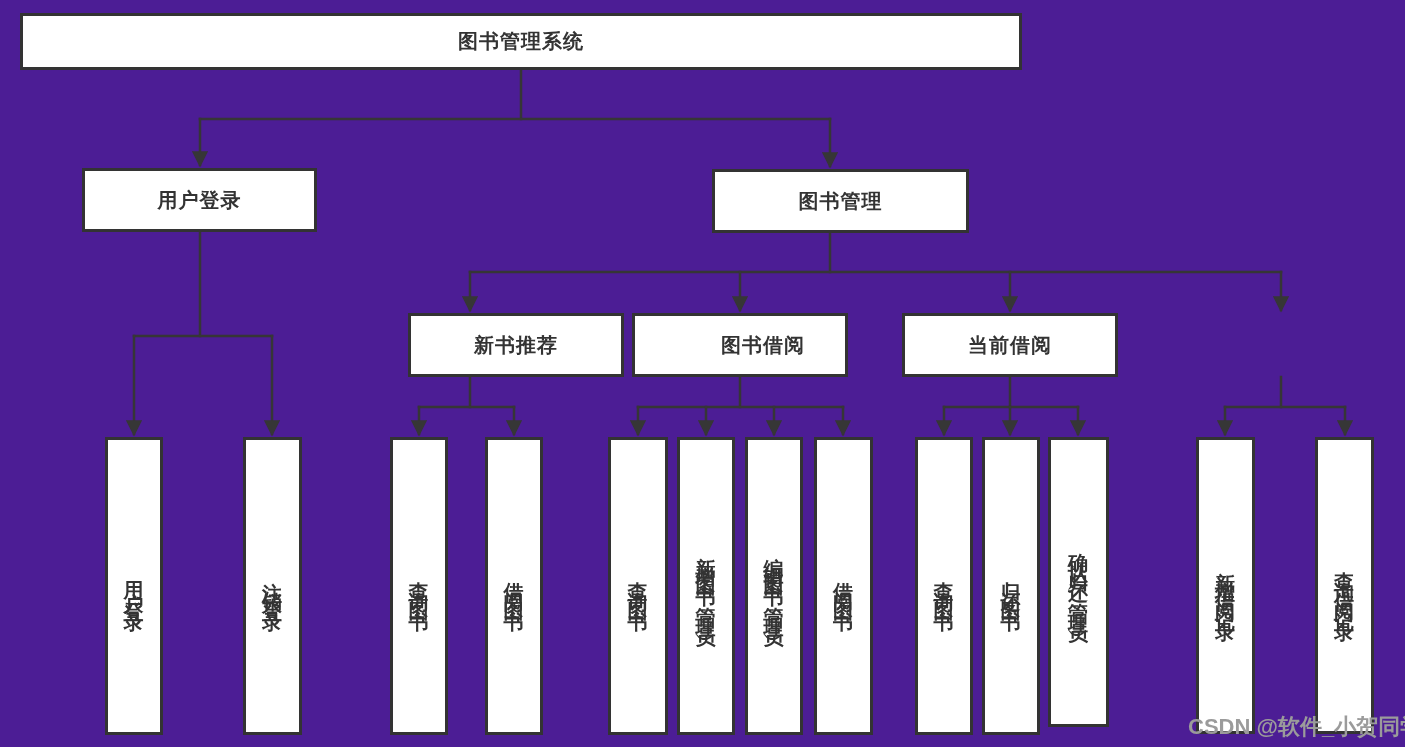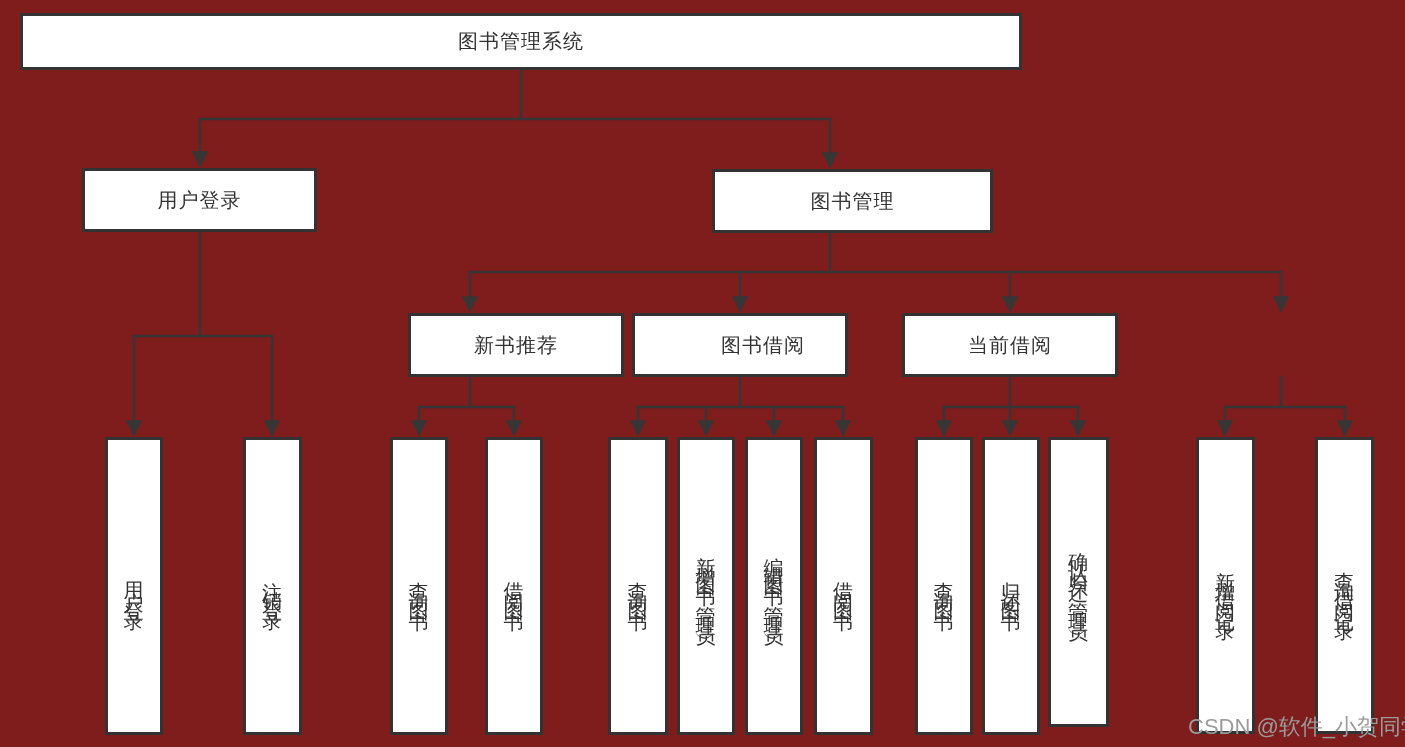--- a/index.html
+++ b/index.html
@@ -1,22 +1,23 @@
 <!DOCTYPE html>
 <html><head>
 <meta charset="utf-8">
 <style>
   html, body { margin: 0; padding: 0; background: #ffffff; }
   .canvas {
     position: relative;
     width: 1405px;
     height: 747px;
-    background: #7f1d1d;
+    background: #4c1d95;
     font-family: "Liberation Sans", "DejaVu Sans", sans-serif;
     overflow: hidden;
+    font-weight: bold;
   }
   .connectors {
     position: absolute;
     left: 0; top: 0;
     width: 1405px; height: 747px;
     z-index: 1;
   }
   .connectors line, .connectors path.cline {
     stroke: #363636;
     stroke-width: 2.5;
@@ -115,21 +116,21 @@
       <line x1="1281" y1="377" x2="1281" y2="407"></line>
       <line x1="1225" y1="407" x2="1345" y2="407"></line>
       <line x1="1225" y1="407" x2="1225" y2="434" marker-end="url(#arw)"></line>
       <line x1="1345" y1="407" x2="1345" y2="434" marker-end="url(#arw)"></line>
     </g>
   </svg>
 
   <div class="node node-h" style="left:20px; top:13px; width:1002px; height:57px;">图书管理系统</div>
 
   <div class="node node-h" style="left:82px; top:168px; width:235px; height:64px;">用户登录</div>
-  <div class="node node-h" style="left:712px; top:169px; width:281px; height:64px;">图书管理</div>
+  <div class="node node-h" style="left:712px; top:169px; width:257px; height:64px;">图书管理</div>
 
   <div class="node node-h" style="left:362px; top:313px; width:216px; height:64px;margin-left:46px;">新书推荐</div>
   <div class="node node-h" style="left:632px; top:313px; width:216px; height:64px;padding-left:46px;">图书借阅</div>
   <div class="node node-h" style="left:902px; top:313px; width:216px; height:64px;">当前借阅</div>
 
   <div class="node node-v" style="left:105px; top:437px; width:58px; height:298px;">
     <span class="vtext">用户登录</span>
   </div>
   <div class="node node-v" style="left:243px; top:437px; width:59px; height:298px;">
     <span class="vtext">注销登录</span>

